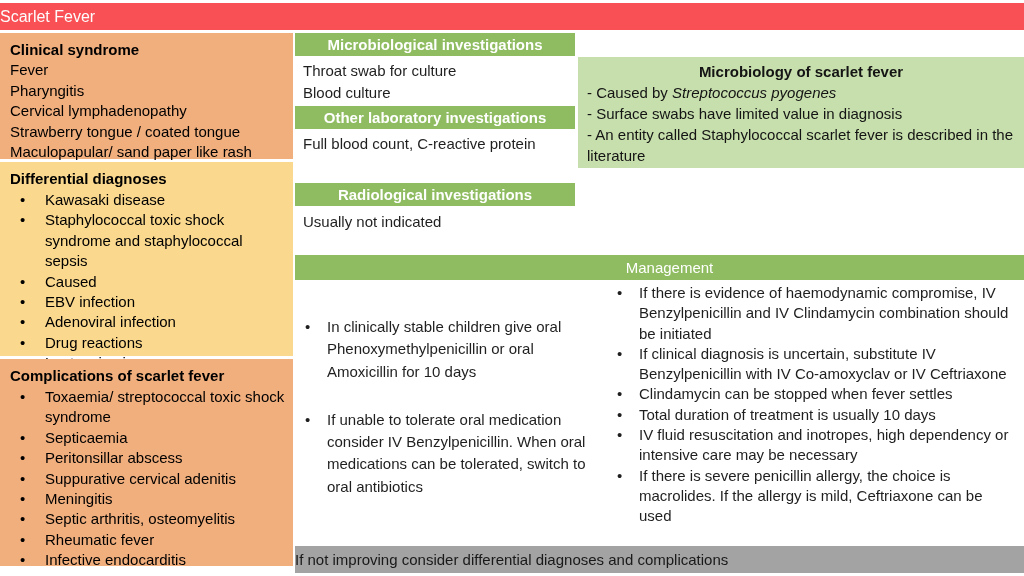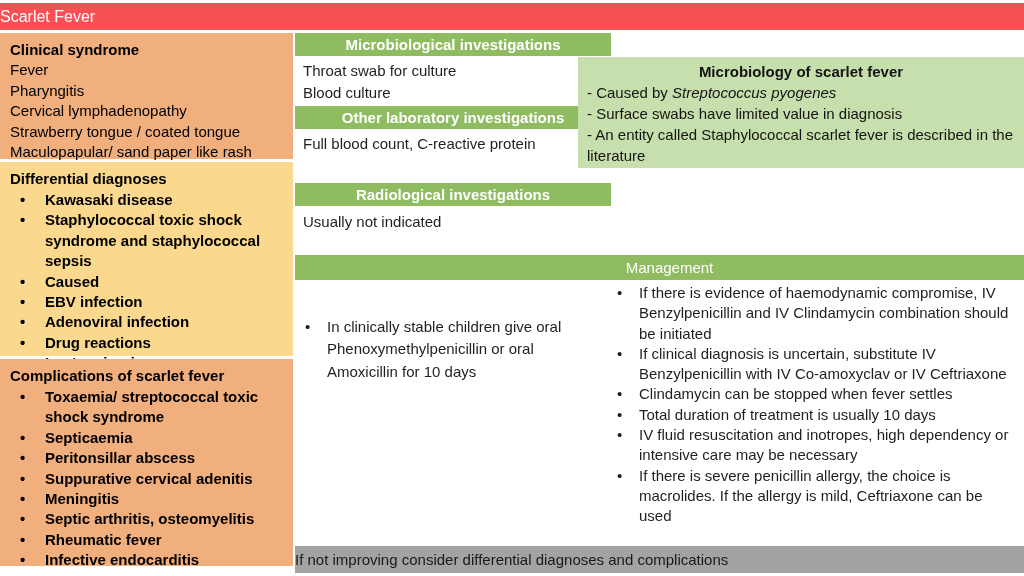--- a/index.html
+++ b/index.html
@@ -16,26 +16,26 @@
   
   .sec{
     position:absolute;left:0;width:293px;box-sizing:border-box;
     padding:6px 8px 0 10px;color:#000000;
   }
   .sec-clinical{top:33px;height:126px;background:#F2AF7E;}
   .sec-diff{top:162px;height:194px;background:#FAD88D;}
   .sec-comp{top:359px;height:207px;background:#F2AF7E;}
   .sec h3{margin:0;font-size:15px;line-height:21px;font-weight:bold;}
   .plain-list{margin:0;padding:0;list-style:none;font-size:15px;line-height:20.6px;}
-  .bullet-list{margin:1px 0 0 0;padding:0;list-style:none;font-size:15px;line-height:20.4px;font-weight:bold;}
+  .bullet-list{margin:1px 0 0 0;padding:0;list-style:none;font-size:15px;line-height:20.4px;}
   .bullet-list li{position:relative;padding-left:35px;}
   .bullet-list li::before{content:"\2022";position:absolute;left:10px;}
   
   .mid-header{
-    position:absolute;left:295px;width:316px;height:23px;background:#8FBC60;
+    position:absolute;left:295px;width:280px;height:23px;background:#8FBC60;
     color:#ffffff;font-weight:bold;font-size:15px;
     display:flex;align-items:center;justify-content:center;
   }
   .mid-h1{top:33px;} .mid-h2{top:106px;} .mid-h3{top:183px;}
   .mid-content{
     position:absolute;left:295px;width:280px;box-sizing:border-box;
     padding:4px 0 0 8px;font-size:15px;line-height:22px;color:#1f1f1f;background:#fff;
   }
   .mid-c1{top:56px;} .mid-c2{top:129px;} .mid-c3{top:207px;}
   .mid-content p{margin:0;}
@@ -141,20 +141,21 @@
     <p>- Surface swabs have limited value in diagnosis</p>
     <p>- An entity called Staphylococcal scarlet fever is described in the literature</p>
   </div>
 
   <div class="mgmt-header">
     <span>Management</span>
   </div>
 
   <ul class="mgmt-list mgmt-left">
     <li>In clinically stable children give oral Phenoxymethylpenicillin or oral Amoxicillin for 10 days</li>
+    <li>If unable to tolerate oral medication consider IV Benzylpenicillin. When oral medications can be tolerated, switch to oral antibiotics</li>
   </ul>
 
   <ul class="mgmt-list mgmt-right">
     <li>If there is evidence of haemodynamic compromise, IV Benzylpenicillin and IV Clindamycin combination should be initiated</li>
     <li>If clinical diagnosis is uncertain, substitute IV Benzylpenicillin with IV Co-amoxyclav or IV Ceftriaxone</li>
     <li>Clindamycin can be stopped when fever settles</li>
     <li>Total duration of treatment is usually 10 days</li>
     <li>IV fluid resuscitation and inotropes, high dependency or intensive care may be necessary</li>
     <li>If there is severe penicillin allergy, the choice is macrolides. If the allergy is mild, Ceftriaxone can be used</li>
   </ul>

